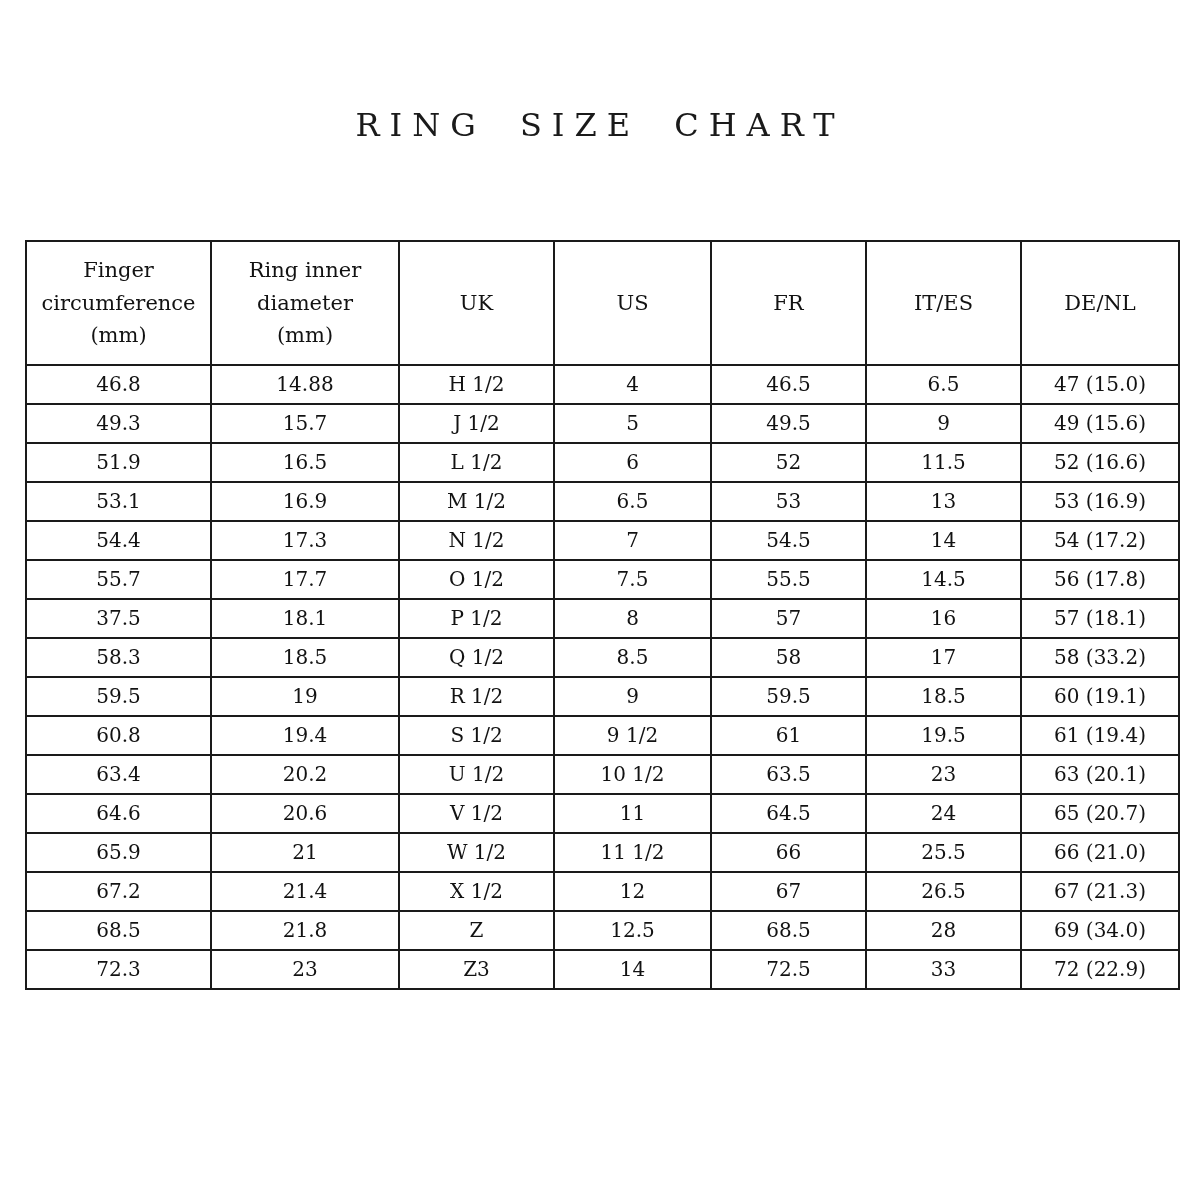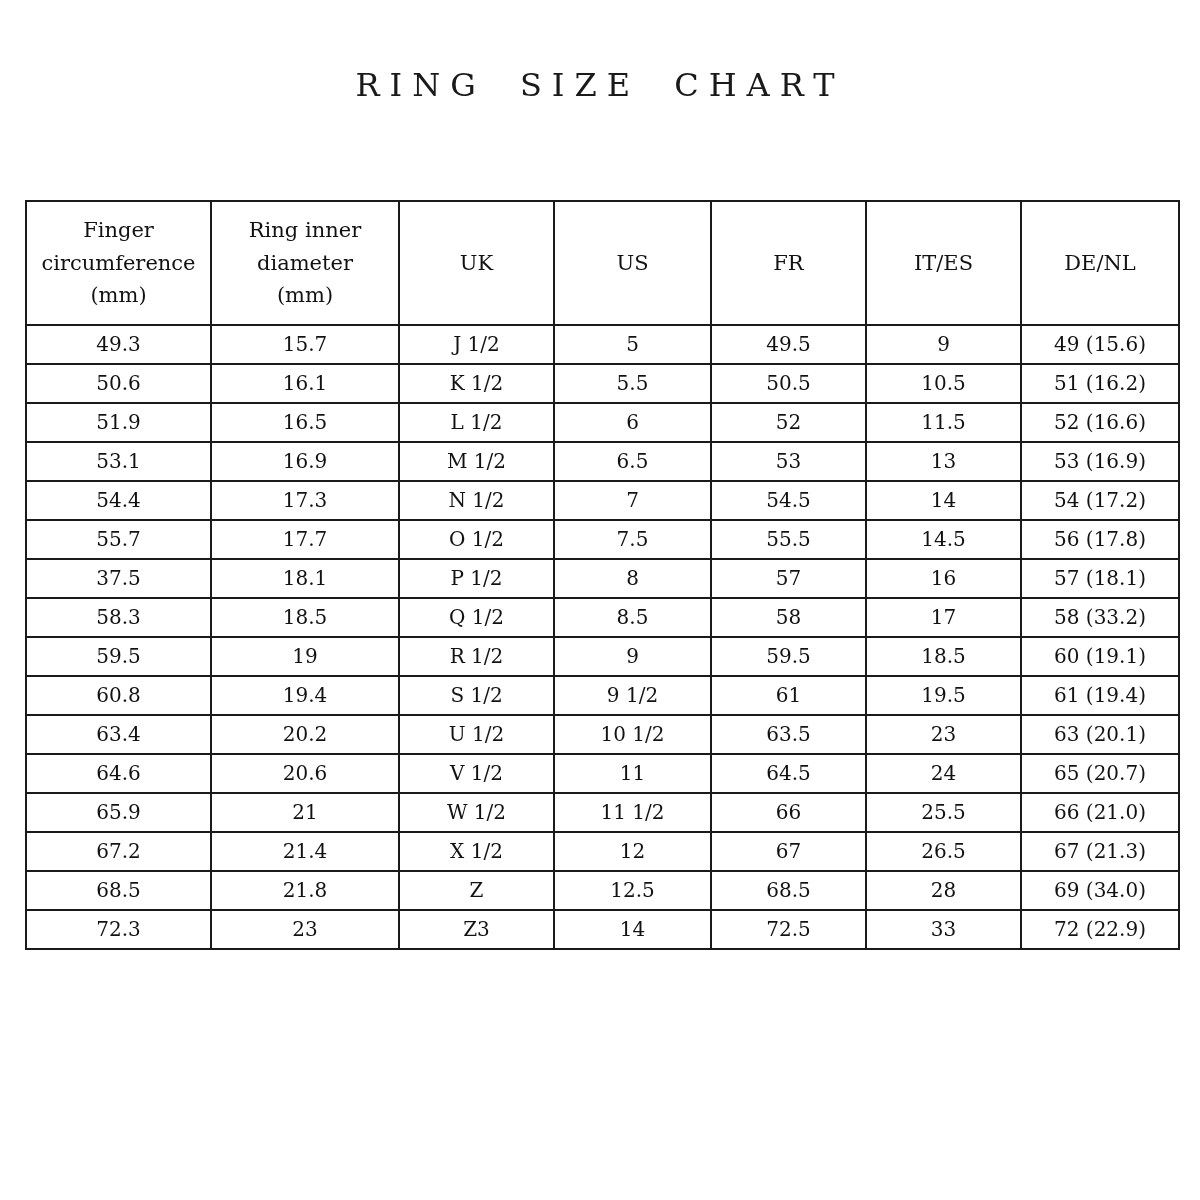--- a/index.html
+++ b/index.html
@@ -13,21 +13,21 @@
     color: #121212;
   }
   .page {
     width: 1200px;
     height: 1200px;
     background: #ffffff;
     overflow: hidden;
   }
   .chart-title {
     margin: 0;
-    padding-top: 66px;
+    padding-top: 106px;
     text-align: center;
     font-size: 32px;
     font-weight: normal;
     letter-spacing: 10px;
     word-spacing: 14px;
     color: #1a1a1a;
   }
   table.ring-table {
     border-collapse: collapse;
     table-layout: fixed;
@@ -81,38 +81,38 @@
 (mm)</th>
         <th>UK</th>
         <th>US</th>
         <th>FR</th>
         <th>IT/ES</th>
         <th>DE/NL</th>
       </tr>
     </thead>
     <tbody>
         <tr>
+          <td>46.8</td>
+          <td>14.88</td>
+          <td>H 1/2</td>
+          <td>4</td>
+          <td>46.5</td>
+          <td>6.5</td>
+          <td>47 (15.0)</td>
+        </tr>
+        <tr>
           <td>49.3</td>
           <td>15.7</td>
           <td>J 1/2</td>
           <td>5</td>
           <td>49.5</td>
           <td>9</td>
           <td>49 (15.6)</td>
         </tr>
         <tr>
-          <td>50.6</td>
-          <td>16.1</td>
-          <td>K 1/2</td>
-          <td>5.5</td>
-          <td>50.5</td>
-          <td>10.5</td>
-          <td>51 (16.2)</td>
-        </tr>
-        <tr>
           <td>51.9</td>
           <td>16.5</td>
           <td>L 1/2</td>
           <td>6</td>
           <td>52</td>
           <td>11.5</td>
           <td>52 (16.6)</td>
         </tr>
         <tr>
           <td>53.1</td>

